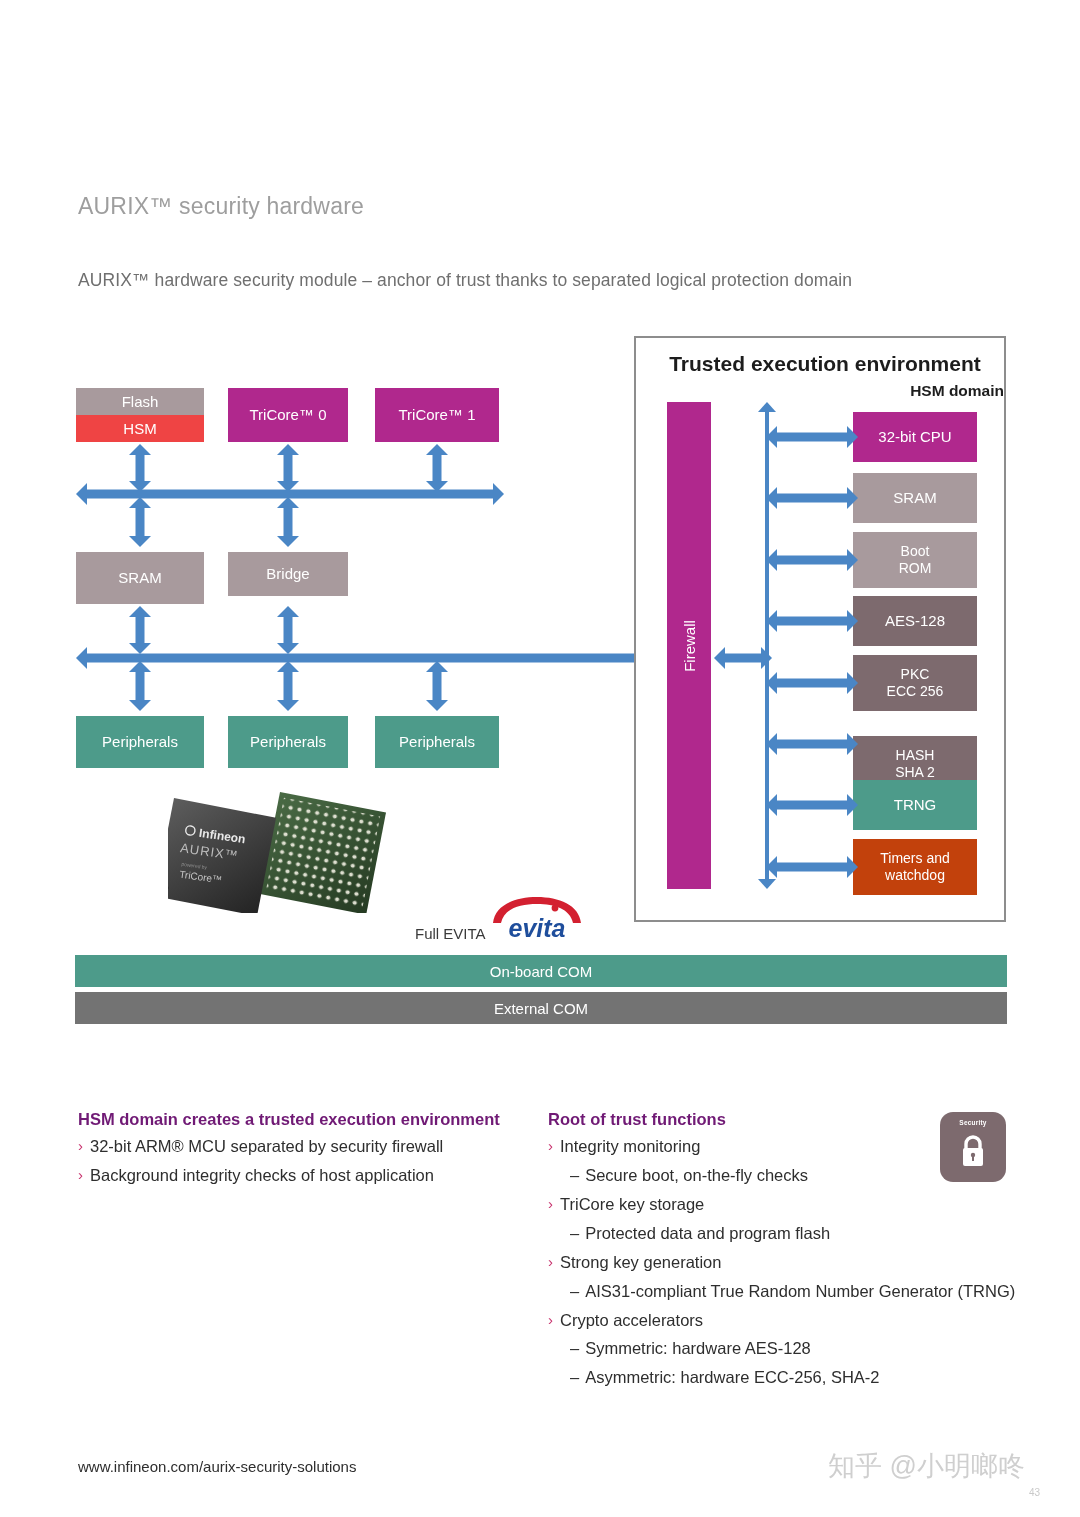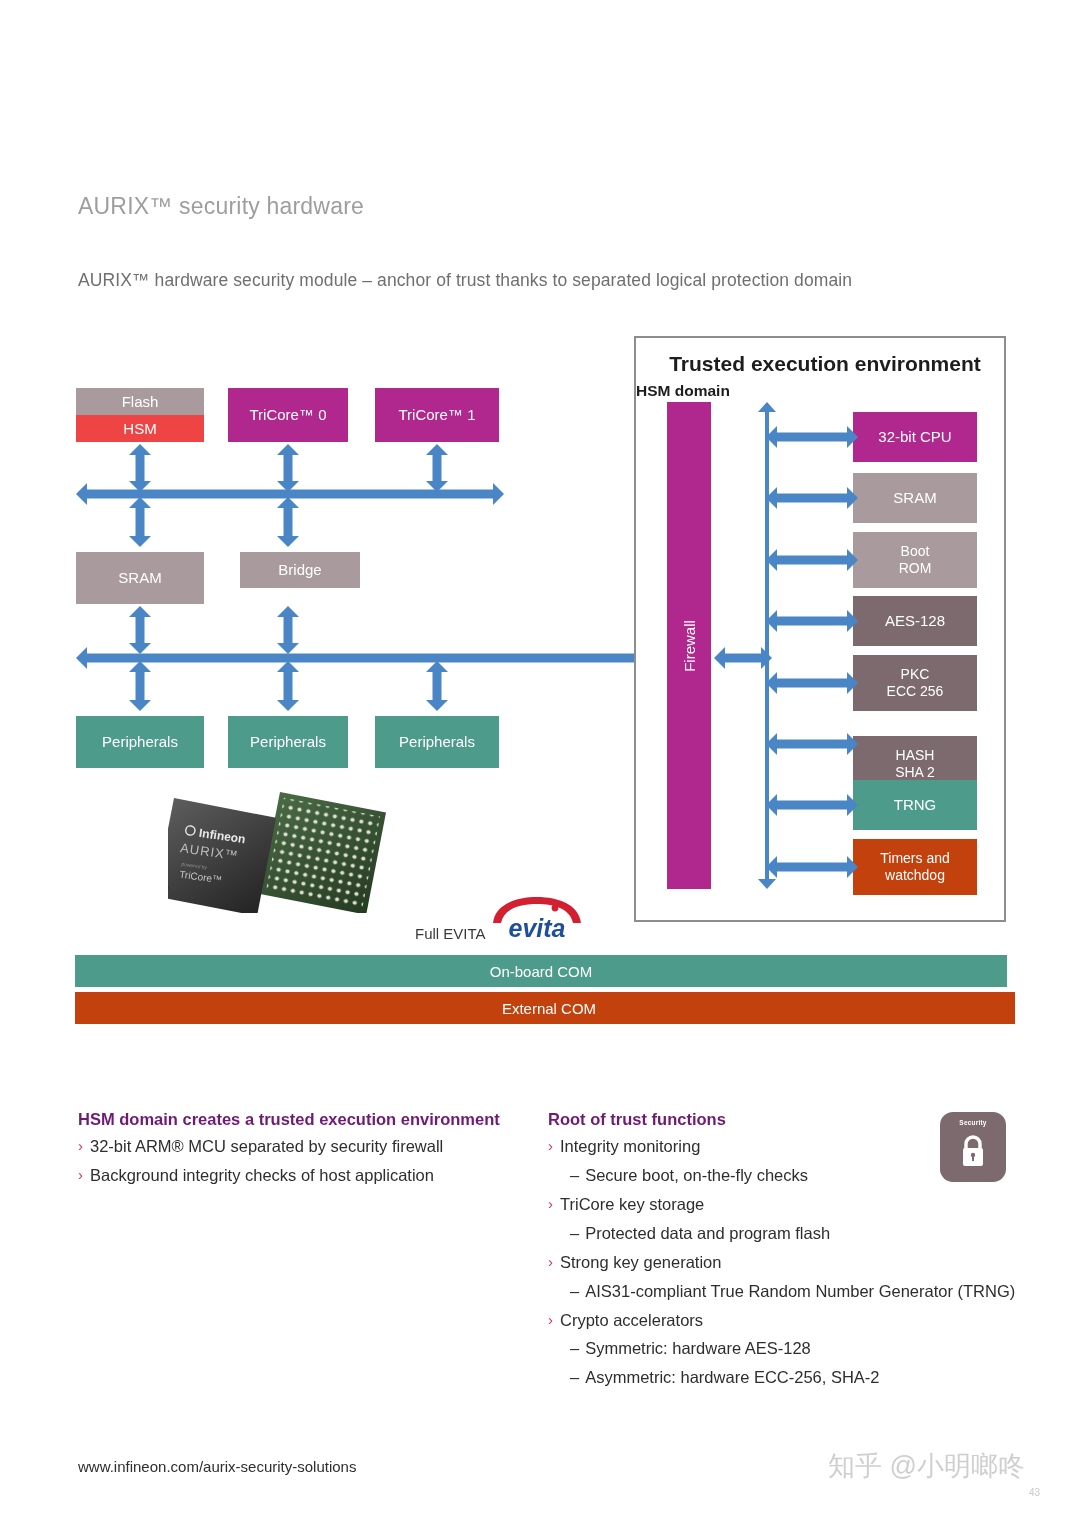--- a/index.html
+++ b/index.html
@@ -60,21 +60,21 @@
     width:0;height:0;border-left:9px solid transparent;border-right:9px solid transparent;
     border-top:10px solid #4a86c5;}
 
   
   #tee-panel{
     position:absolute;left:634px;top:336px;width:372px;height:586px;
     border:2px solid #8d8d8d;background:#ffffff;box-sizing:border-box;
   }
   #tee-title{position:absolute;left:0;right:0;top:14px;text-align:center;
     font-size:21px;font-weight:700;color:#1d1d1d;margin-left:10px;}
-  #tee-sub{position:absolute;left:0;right:0;top:44px;text-align:left;
+  #tee-sub{position:absolute;left:0;right:0;top:44px;text-align:right;
     font-size:15.5px;font-weight:700;color:#1d1d1d;}
 
   #firewall{
     position:absolute;left:667px;top:402px;width:44px;height:487px;
     background:#B0288D;
   }
   #firewall span{
     position:absolute;left:50%;top:50%;
     transform:translate(-50%,-50%) rotate(-90deg);
     white-space:nowrap;color:#fff;font-size:15px;
@@ -83,21 +83,21 @@
   
   #chip-photo{position:absolute;left:168px;top:788px;width:240px;height:125px;}
   #evita-logo{position:absolute;left:487px;top:895px;width:100px;height:48px;}
   #evita-label{position:absolute;left:415px;top:925px;font-size:15px;color:#3a3a3a;}
 
   
   .combar{position:absolute;left:75px;width:932px;height:32px;
     display:flex;align-items:center;justify-content:center;
     color:#fff;font-size:15px;}
   #onboard-com{top:955px;background:#4D9B8A;}
-  #external-com{top:992px;background:#c2410c;padding-left:8px;}
+  #external-com{top:992px;background:#737373;}
 
   
   .col{position:absolute;font-size:16.5px;color:#2e2e2e;}
   #col-left{left:78px;top:1110px;width:450px;}
   #col-right{left:548px;top:1110px;width:470px;}
   .col h3{margin:0 0 6px 0;font-size:16.5px;font-weight:700;color:#701a75;}
   .bullet{display:flex;margin:0 0 5px 0;line-height:1.45;}
   .bullet .chev{color:#C8336E;margin-right:7px;font-size:15px;line-height:1.5;}
   .sub{margin:0 0 5px 22px;line-height:1.45;display:flex;}
   .sub .dash{margin-right:6px;}
@@ -163,21 +163,21 @@
     </div>
   <div class="vArrow" style="left:276px;top:497px;width:24px;height:50px;">
     <div class="headUp"></div>
       <div class="shaft"></div>
       <div class="headDn"></div>
     </div>
 
   <div class="blk" style="left:76px;top:552px;width:128px;height:52px;background:#A89A9D;">
     <span>SRAM</span>
   </div>
-  <div class="blk" style="left:240px;top:552px;width:120px;height:36px;background:#A89A9D;">
+  <div class="blk" style="left:228px;top:552px;width:120px;height:44px;background:#A89A9D;">
     <span>Bridge</span>
   </div>
 
   <div class="vArrow" style="left:128px;top:606px;width:24px;height:48px;">
     <div class="headUp"></div>
       <div class="shaft"></div>
       <div class="headDn"></div>
     </div>
   <div class="vArrow" style="left:276px;top:606px;width:24px;height:48px;">
     <div class="headUp"></div>

